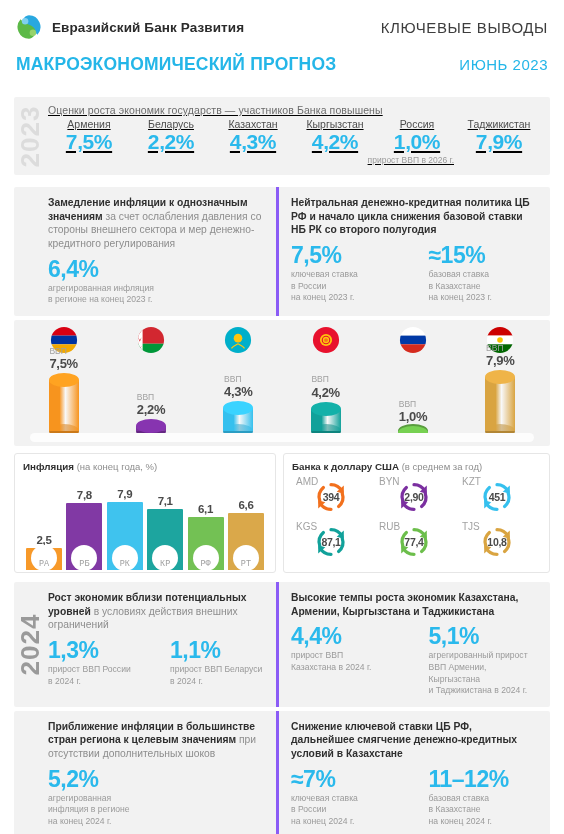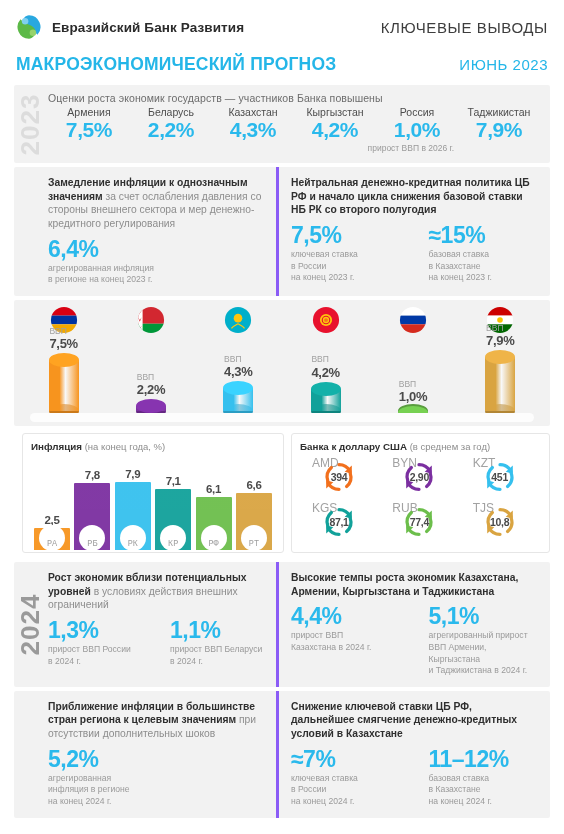--- a/index.html
+++ b/index.html
@@ -29,21 +29,21 @@
     padding: 4px 16px 10px 16px;
   }
   .main-title {
     font-size: 17.5px; font-weight: 700; color:#24b6e8; letter-spacing:0.2px;
   }
   .main-date {
     font-size: 15px; font-weight: 400; color:#24b6e8; letter-spacing:0.5px;
   }
 
   
-  .band { position: relative; margin: 0 14px; }
+  .band { position: relative; margin: 12px 14px; text-decoration: underline; }
 
   .yeartag {
     position:absolute; left:2px; top:0; width:30px; height:100%;
     display:flex; align-items:center; justify-content:center;
     pointer-events:none;
   }
   .yeartag span {
     transform: rotate(-90deg);
     font-size: 26px; font-weight: 700; letter-spacing: 1px;
     white-space: nowrap;
@@ -119,21 +119,21 @@
   }
   .cyl-bot {
     position:absolute; left:0; right:0; bottom:0; height:14px; border-radius:50%;
   }
   .cyl-floor {
     position:absolute; left:16px; right:16px; bottom:4px; height:9px;
     background:#fdfdfd; border-radius:5px;
   }
 
   
-  .chartrow { display:flex; gap:7px; margin: 7px 14px 0 22px; }
+  .chartrow { display:flex; gap:7px; margin: 7px 14px 0 14px; }
   .card {
     background:#ffffff; border:1px solid #e6e6e6; border-radius:3px;
     padding: 7px 8px 6px 8px;
   }
   .card-title { font-size:9.5px; color:#8d8d8d; margin-bottom:2px; }
   .card-title b { color:#2f2f2f; font-weight:700; font-size:9.8px; }
 
   .infl { width: 262px; height:120px; position:relative; }
   .bars { display:flex; align-items:flex-end; justify-content:space-between;
           height: 96px; padding: 0 3px; }
@@ -145,21 +145,21 @@
     position:absolute; left:50%; bottom:-1px; transform:translateX(-50%);
     width:26px; height:26px; border-radius:50%; background:#fff;
     display:flex; align-items:flex-end; justify-content:center;
     font-size:8.5px; color:#9a9a9a; padding-bottom:2px;
   }
 
   .fx { flex:1; height:120px; }
   .fxgrid { display:flex; flex-wrap:wrap; }
   .fxcell { width:33.33%; height:45px; position:relative; }
   .fxcode {
-    position:absolute; left:12px; top:2px; font-size:12px; color:#a2a2a2;
+    position:absolute; left:4px; top:2px; font-size:10px; color:#a2a2a2;
   }
   .fxicon { position:absolute; left:20px; top:4px; width:38px; height:38px; }
   .fxval {
     position:absolute; left:20px; top:4px; width:38px; height:38px;
     display:flex; align-items:center; justify-content:center;
     font-size:10.5px; font-weight:700; color:#4a4a4a; letter-spacing:-0.3px;
   }
 
   
   .b2024 { margin-top: 9px; }

